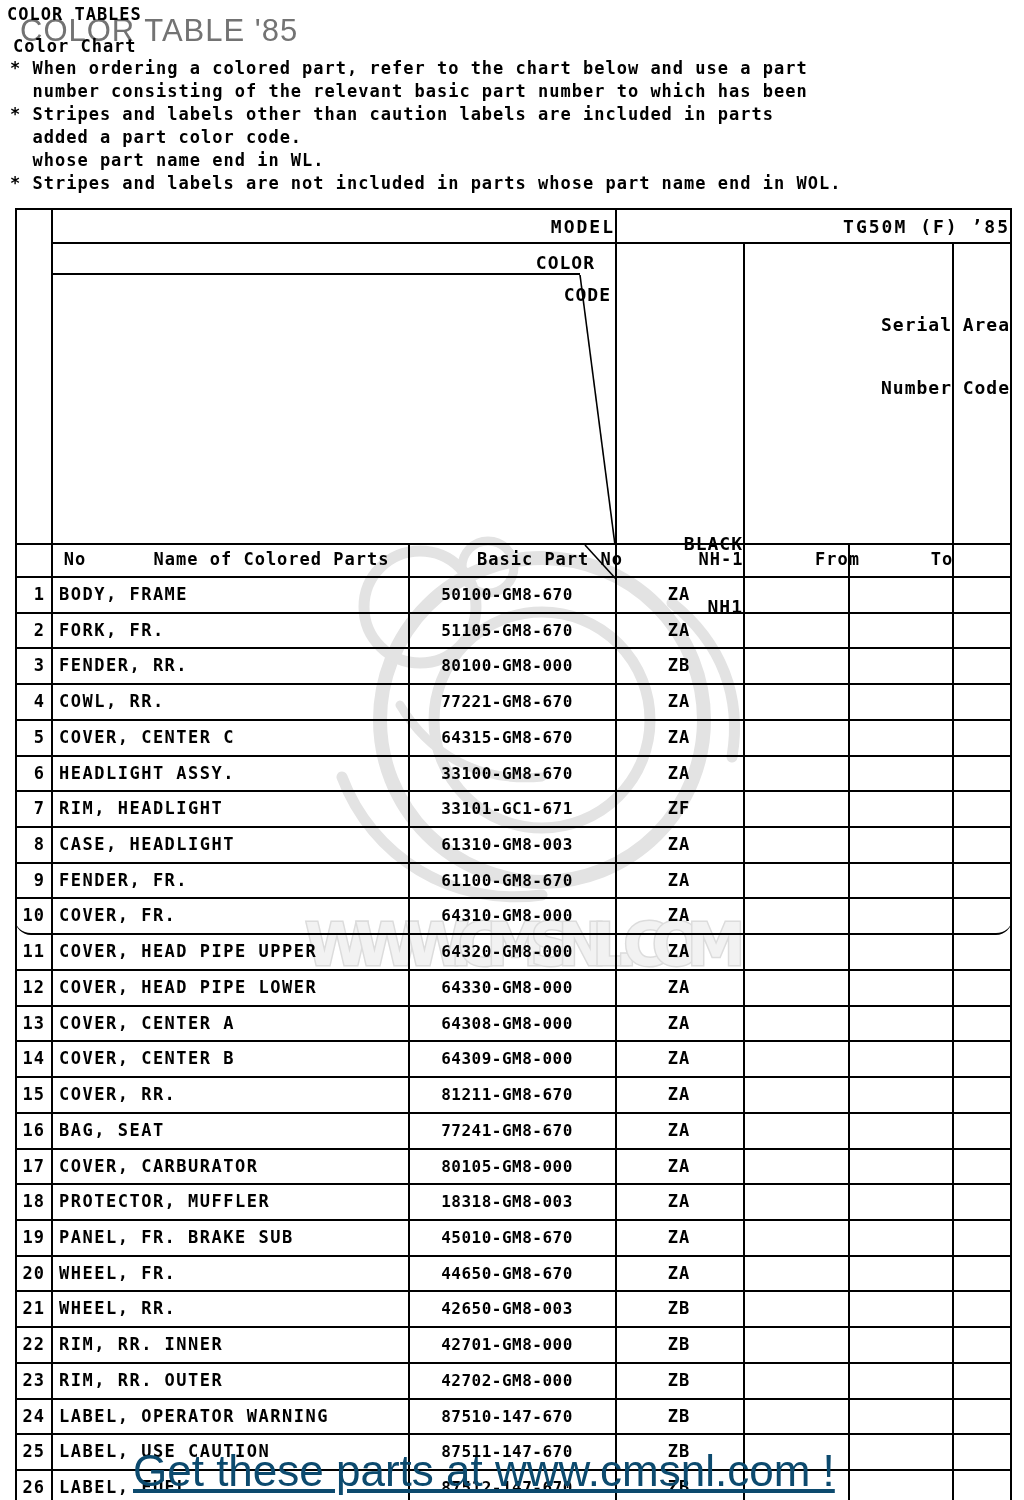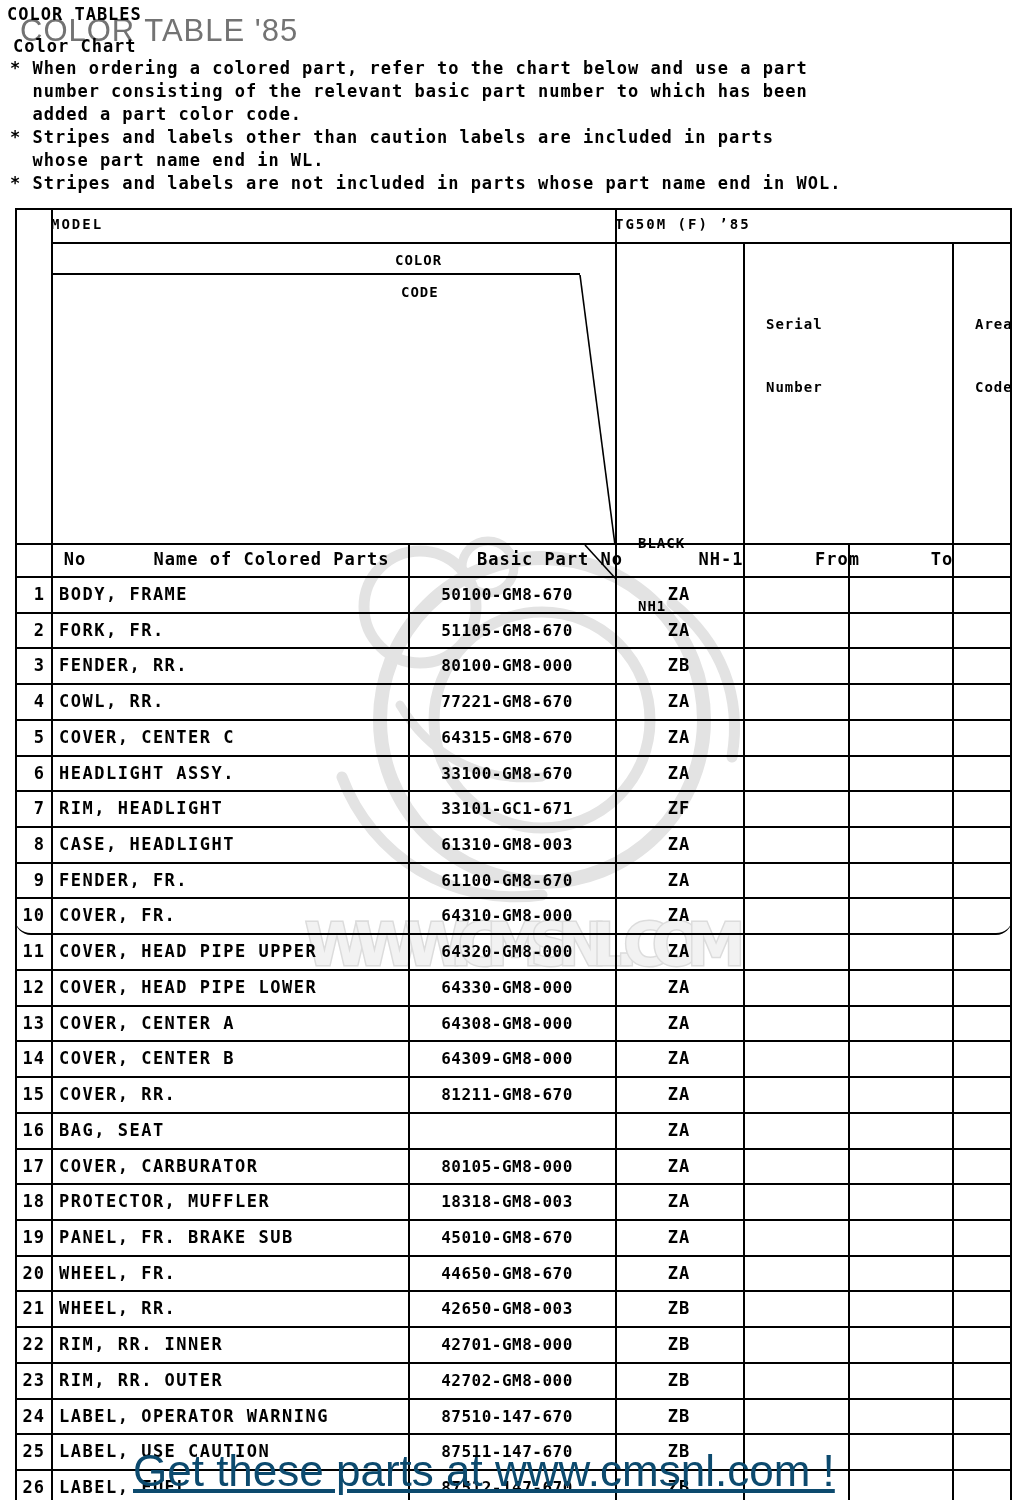--- a/index.html
+++ b/index.html
@@ -16,22 +16,22 @@
 
   
   .watermark{position:absolute;left:280px;top:515px;z-index:1;pointer-events:none;}
   .watermark text{font-family:"DejaVu Sans",sans-serif;font-weight:bold;paint-order:stroke;}
 
   
   .ptable{position:absolute;left:15px;top:208px;width:997px;height:1292px;z-index:2;overflow:hidden;}
   .vl,.hl{position:absolute;background:#000;}
   .vl{width:2px;} .hl{height:2px;}
 
-  .tlabel{position:absolute;font-weight:bold;font-size:14px;letter-spacing:1px;text-align:left;white-space:pre;}
-  .two-line{line-height:21px;padding-left:23px;}
+  .tlabel{position:absolute;font-weight:bold;font-size:18px;letter-spacing:1px;text-align:right;white-space:pre;}
+  .two-line{line-height:21px;}
   .colhead{position:absolute;top:335px;height:33px;line-height:33px;font-weight:bold;font-size:17px;
            letter-spacing:1px;text-align:center;padding-left:42px;}
 
   .trow{position:absolute;left:0;width:997px;height:35.72px;box-sizing:border-box;border-bottom:2px solid #000;}
   .cell{position:absolute;top:0;height:33.7px;line-height:33.7px;font-weight:bold;font-size:17px;letter-spacing:1px;overflow:hidden;}
   .c-no{left:0;width:30px;text-align:right;}
   .c-name{left:44px;width:345px;text-align:left;letter-spacing:1.5px;}
   .c-part{left:393px;width:198px;text-align:center;font-size:16px;letter-spacing:0.5px;}
   .c-code{left:600px;width:128px;text-align:center;}
   .c-from{left:728px;width:105px;text-align:center;}
@@ -62,22 +62,22 @@
     <text x="245" y="450" text-anchor="middle" textLength="440" font-size="58" fill="#f2f2f2" stroke="#dcdcdc" stroke-width="3">WWW.CMSNL.COM</text>
   </svg>
 
   <div class="ghost-title" style="color: #737373;">COLOR TABLE '85</div>
   <div class="doc-title">COLOR TABLES</div>
   <div class="doc-subtitle">Color Chart</div>
 
   <div class="notes">
     <div class="note-line">* When ordering a colored part, refer to the chart below and use a part</div>
     <div class="note-line">  number consisting of the relevant basic part number to which has been</div>
+    <div class="note-line">* Stripes and labels other than caution labels are included in parts</div>
     <div class="note-line">  added a part color code.</div>
-    <div class="note-line">* Stripes and labels other than caution labels are included in parts</div>
     <div class="note-line">  whose part name end in WL.</div>
     <div class="note-line">* Stripes and labels are not included in parts whose part name end in WOL.</div>
   </div>
 
   <div class="ptable">
 
     <div class="vl" style="left:0;   top:0;     height:1292px;"></div>
     <div class="vl" style="left:36px; top:0;    height:1292px;"></div>
     <div class="vl" style="left:393px;top:335px;height:957px;"></div>
     <div class="vl" style="left:600px;top:0;    height:1292px;"></div>
@@ -253,20 +253,21 @@
           <div class="cell c-name">COVER, RR.</div>
           <div class="cell c-part">81211-GM8-670</div>
           <div class="cell c-code">ZA</div>
           <div class="cell c-from"></div>
           <div class="cell c-to"></div>
           <div class="cell c-area"></div>
         </div>
         <div class="trow" style="top: 905.8px;">
           <div class="cell c-no">16</div>
           <div class="cell c-name">BAG, SEAT</div>
+          <div class="cell c-part">77241-GM8-670</div>
           <div class="cell c-code">ZA</div>
           <div class="cell c-from"></div>
           <div class="cell c-to"></div>
           <div class="cell c-area"></div>
         </div>
         <div class="trow" style="top: 941.52px;">
           <div class="cell c-no">17</div>
           <div class="cell c-name">COVER, CARBURATOR</div>
           <div class="cell c-part">80105-GM8-000</div>
           <div class="cell c-code">ZA</div>

